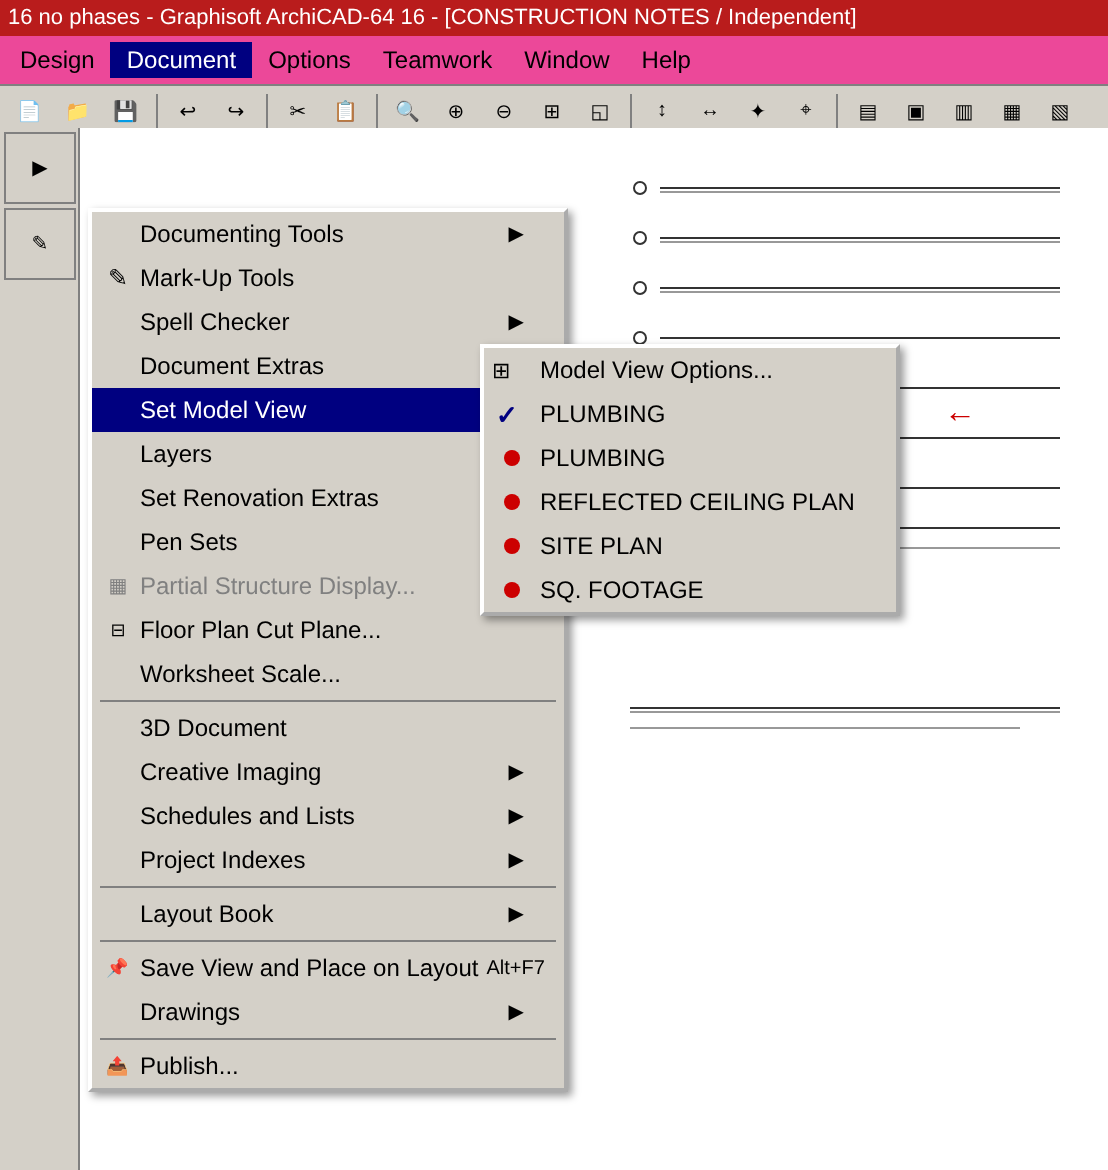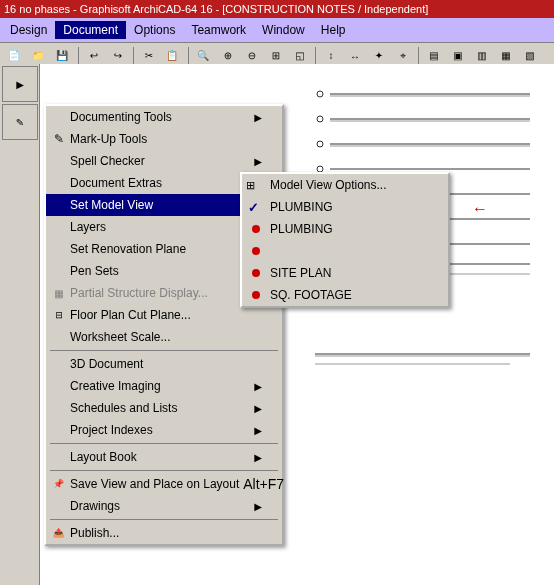--- a/index.html
+++ b/index.html
@@ -19,21 +19,21 @@
       color: white;
       height: 18px;
       display: flex;
       align-items: center;
       padding: 0 4px;
       font-size: 11px;
     }
 
     
     .menu-bar {
-      background: #c4b5fd;
+      background: #ec4899;
       border-bottom: 1px solid #808080;
       height: 20px;
       display: flex;
       align-items: center;
       padding: 12px 2px;
     }
     .menu-item {
       padding: 2px 8px;
       cursor: pointer;
       font-size: 12px;
@@ -298,21 +298,21 @@
     </div>
     <div class="dropdown-item highlighted">
       <span>Set Model View</span>
       <span class="arrow">▶</span>
     </div>
     <div class="dropdown-item">
       <span>Layers</span>
       <span class="arrow">▶</span>
     </div>
     <div class="dropdown-item">
-      <span>Set Renovation Plane</span>
+      <span>Set Renovation Extras</span>
       <span class="arrow">▶</span>
     </div>
     <div class="dropdown-item">
       <span>Pen Sets</span>
       <span class="arrow">▶</span>
     </div>
     <div class="dropdown-item disabled">
       <span class="icon-area" style="font-size:10px;">▦</span>
       <span>Partial Structure Display...</span>
     </div>
@@ -341,21 +341,21 @@
     </div>
     <div class="dropdown-separator"></div>
     <div class="dropdown-item">
       <span>Layout Book</span>
       <span class="arrow">▶</span>
     </div>
     <div class="dropdown-separator"></div>
     <div class="dropdown-item">
       <span class="icon-area" style="font-size:9px;">📌</span>
       <span>Save View and Place on Layout</span>
-      <span style="font-size:14px; margin-left:4px;">Alt+F7</span>
+      <span style="font-size:10px; margin-left:4px;">Alt+F7</span>
     </div>
     <div class="dropdown-item">
       <span>Drawings</span>
       <span class="arrow">▶</span>
     </div>
     <div class="dropdown-separator"></div>
     <div class="dropdown-item">
       <span class="icon-area" style="font-size:9px;">📤</span>
       <span>Publish...</span>
     </div>
@@ -370,20 +370,21 @@
       <span style="position:absolute; left:6px; font-size:13px; color:#000080; font-weight:bold;">✓</span>
       <span>PLUMBING</span>
       <span style="position:absolute; right:-40px; color:#cc0000; font-size:16px; font-weight:bold;">←</span>
     </div>
     <div class="submenu-item">
       <span class="red-dot"></span>
       <span>PLUMBING</span>
     </div>
     <div class="submenu-item">
       <span class="red-dot"></span>
+      <span>REFLECTED CEILING PLAN</span>
     </div>
     <div class="submenu-item">
       <span class="red-dot"></span>
       <span>SITE PLAN</span>
     </div>
     <div class="submenu-item">
       <span class="red-dot"></span>
       <span>SQ. FOOTAGE</span>
     </div>
   </div>

